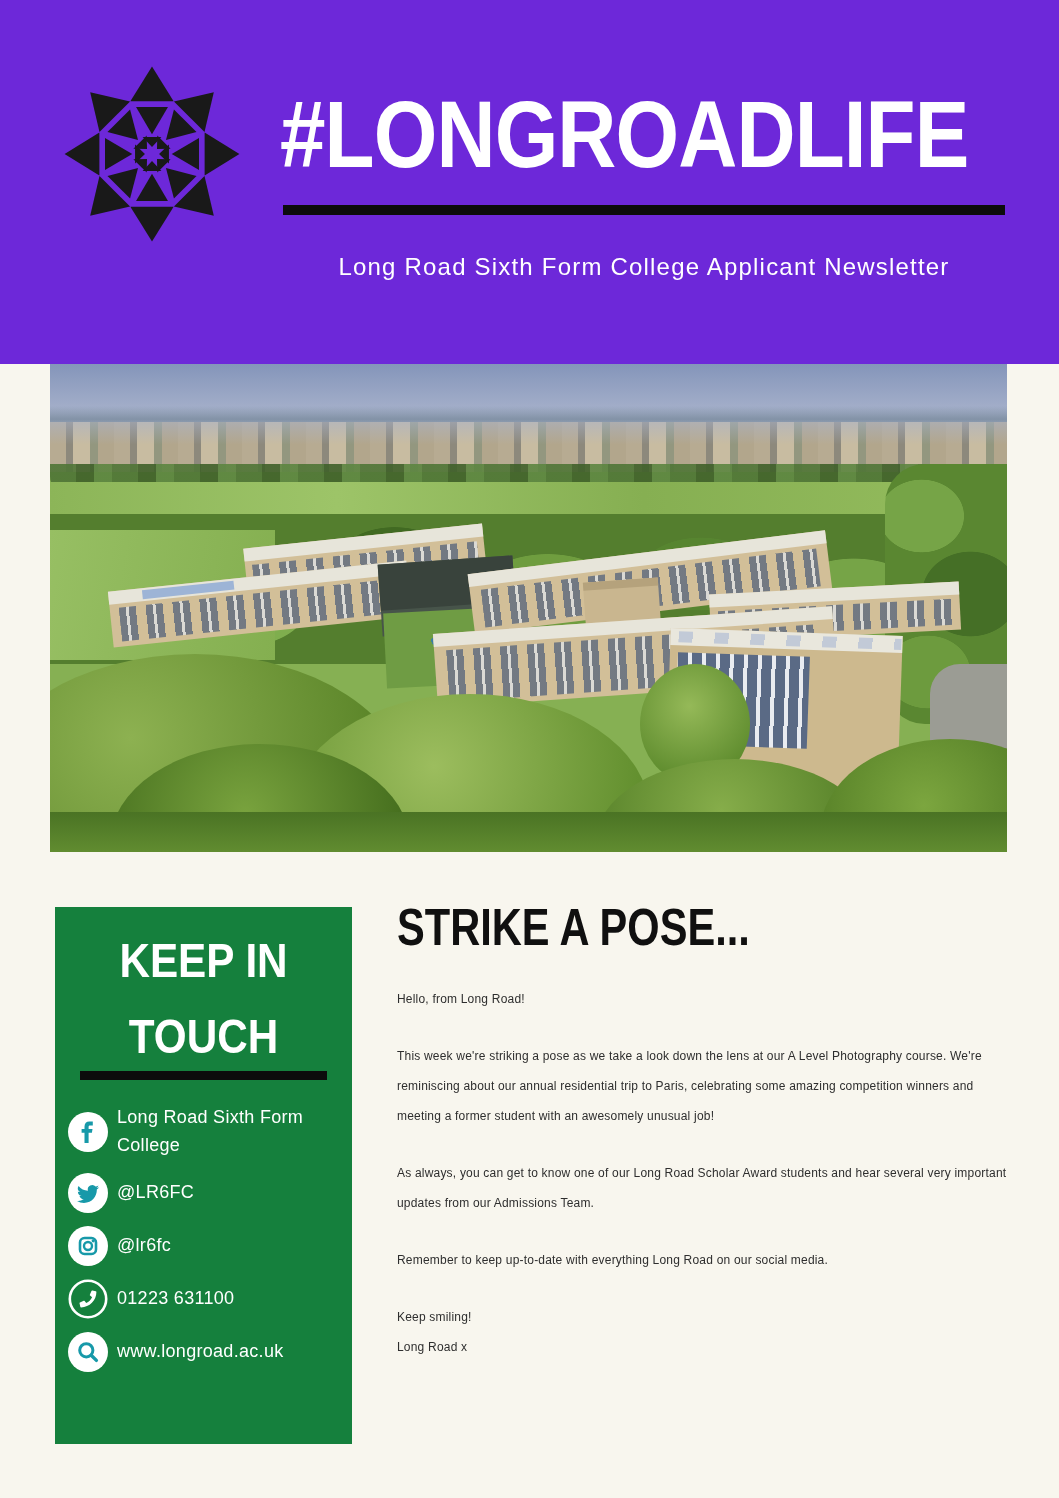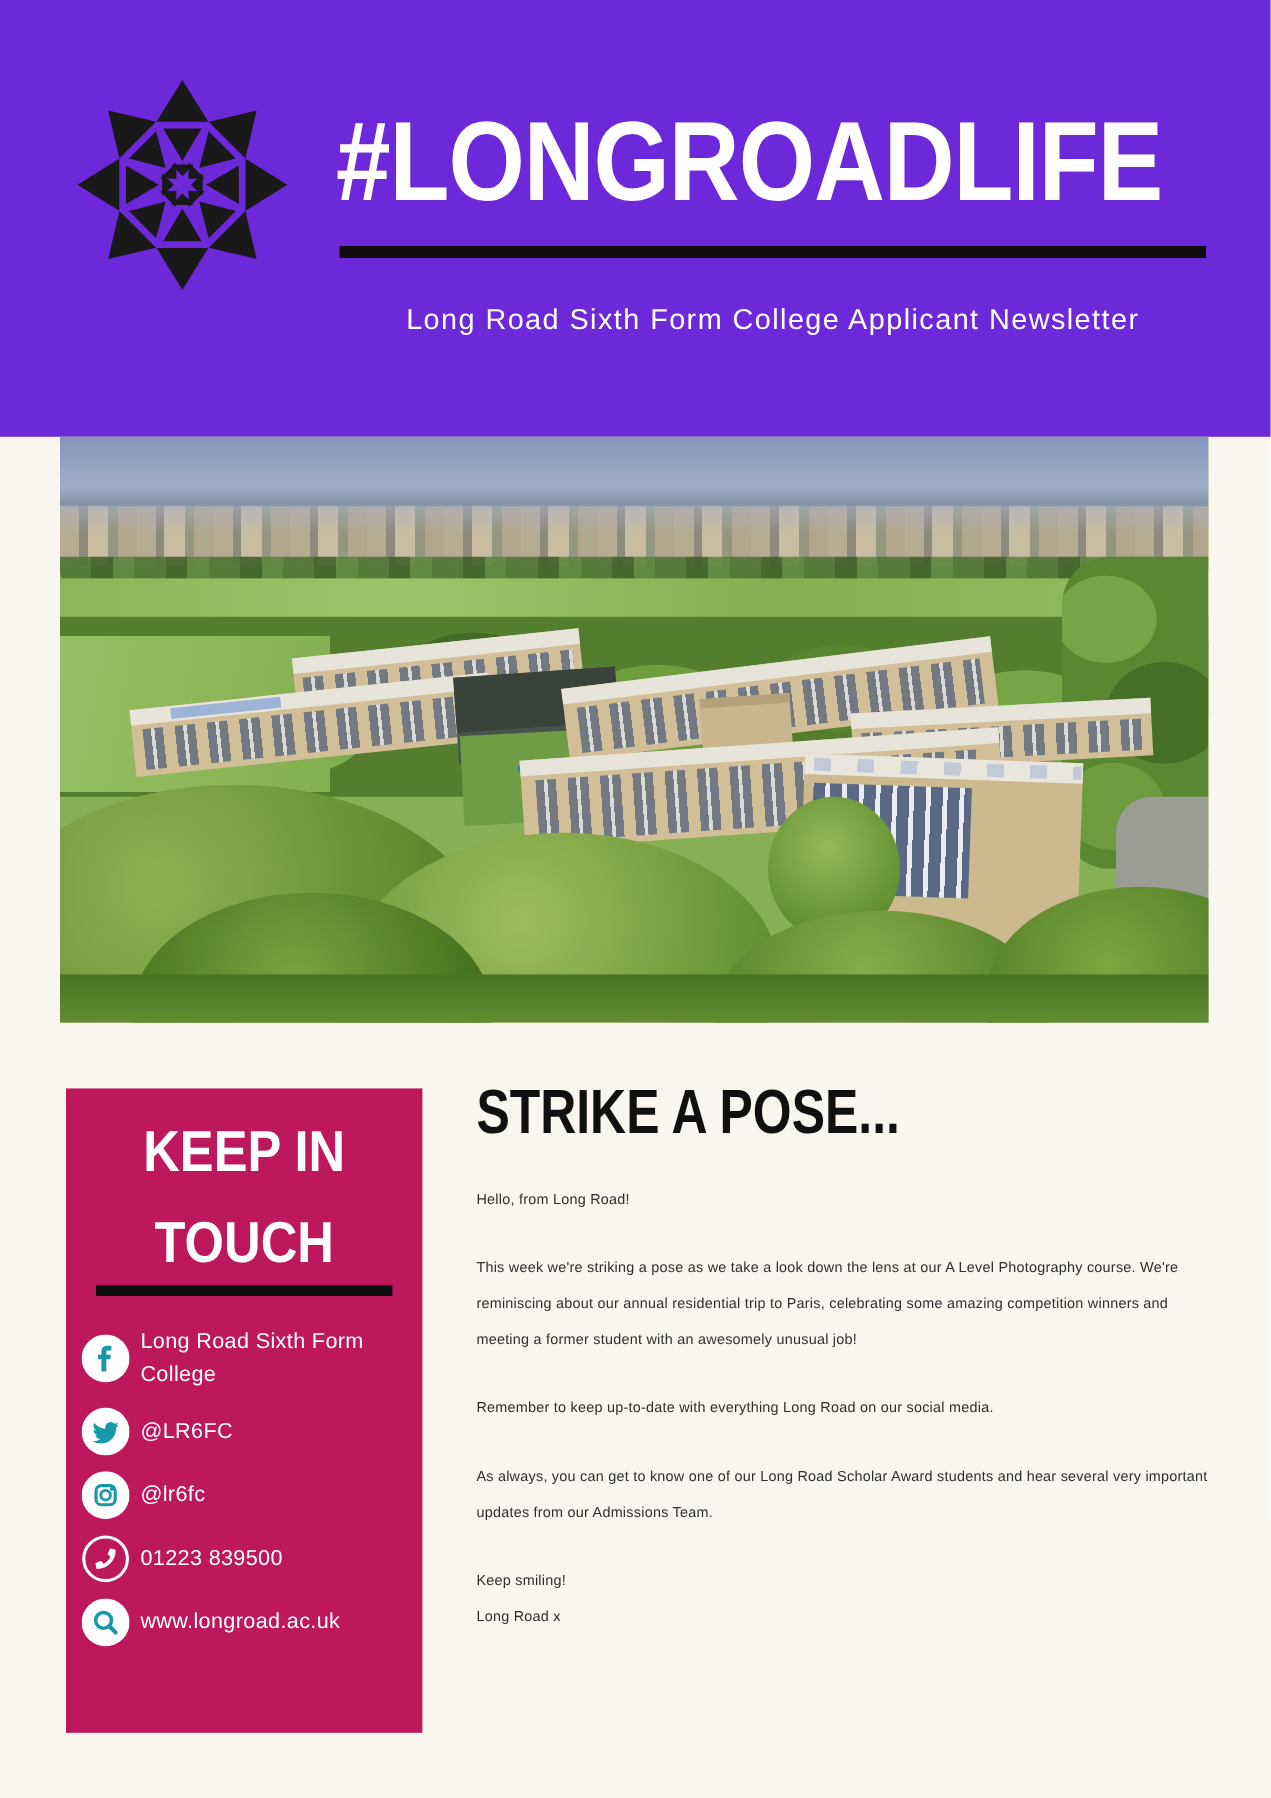--- a/index.html
+++ b/index.html
@@ -115,21 +115,21 @@
   .t5 { left:770px; top:375px; width:260px; height:190px;
     background: radial-gradient(circle at 40% 35%, #7ca63f, #49731f 78%); }
   .t6 { left:590px; top:300px; width:110px; height:120px;
     background: radial-gradient(circle at 45% 35%, #95b958, #5c8a2c 78%); }
   .p-canopy { left:0; top:448px; width:100%; height:40px;
     background: linear-gradient(#4a7324, #618c30); }
 
   
   .panel {
     position: absolute; left: 55px; top: 907px; width: 297px; height: 537px;
-    background: #be185d; color: #ffffff;
+    background: #15803d; color: #ffffff;
   }
   .panel-title {
     margin: 16px 0 0 0; text-align: center; color: #ffffff;
     font-size: 48px; font-weight: bold; line-height: 76px;
     transform: scaleX(0.88); transform-origin: center top;
   }
   .panel-rule { position: absolute; left: 25px; top: 164px; width: 247px; height: 9px; background: #0c0c0c; }
   .social { position: absolute; left: 13px; top: 197px; right: 10px;
     display: flex; flex-direction: column; gap: 13px; margin:0; padding:0; list-style:none; }
   .social li { display: flex; align-items: center; gap: 9px; min-height: 40px; cursor: pointer; }
@@ -268,38 +268,38 @@
         </span>
         <span class="lbl">@lr6fc</span>
       </li>
       <li>
         <span class="badge">
           <svg viewBox="0 0 40 40" width="40" height="40">
             <circle cx="20" cy="20" r="18.2" fill="none" stroke="#ffffff" stroke-width="2.6"></circle>
             <path transform="translate(11.5,11.5) scale(0.033)" fill="#ffffff" d="M493.4 24.6l-104-24c-11.3-2.6-22.9 3.3-27.5 13.9l-48 112c-4.2 9.8-1.4 21.3 6.9 28l60.6 49.6c-36 76.7-98.9 140.5-177.2 177.2l-49.6-60.6c-6.8-8.3-18.2-11.1-28-6.9l-112 48C3.9 366.5-2 378.1.6 389.4l24 104C27.1 504.2 36.7 512 48 512c256.1 0 464-207.5 464-464 0-11.2-7.7-20.9-18.6-23.4z"></path>
           </svg>
         </span>
-        <span class="lbl">01223 839500</span>
+        <span class="lbl">01223 631100</span>
       </li>
       <li>
         <span class="badge">
           <svg viewBox="0 0 40 40" width="40" height="40">
             <circle cx="20" cy="20" r="20" fill="#ffffff"></circle>
             <circle cx="18.3" cy="18.3" r="6.6" fill="none" stroke="#1799a9" stroke-width="3"></circle>
             <line x1="23.2" y1="23.2" x2="28.4" y2="28.4" stroke="#1799a9" stroke-width="3.4" stroke-linecap="round"></line>
           </svg>
         </span>
         <span class="lbl">www.longroad.ac.uk</span>
       </li>
     </ul>
   </aside>
 
   <main class="article">
     <h2 class="article-title">STRIKE A POSE...</h2>
     <p>Hello, from Long Road!</p>
     <p>This week we're striking a pose as we take a look down the lens at our A Level Photography course. We're reminiscing about our annual residential trip to Paris, celebrating some amazing competition winners and meeting a former student with an awesomely unusual job!</p>
+    <p>As always, you can get to know one of our Long Road Scholar Award students and hear several very important updates from our Admissions Team.</p>
     <p>Remember to keep up-to-date with everything Long Road on our social media.</p>
-    <p>As always, you can get to know one of our Long Road Scholar Award students and hear several very important updates from our Admissions Team.</p>
     <p class="signoff">Keep smiling!</p>
     <p class="signoff">Long Road x</p>
   </main>
 
 </div>
 
 </body></html>

